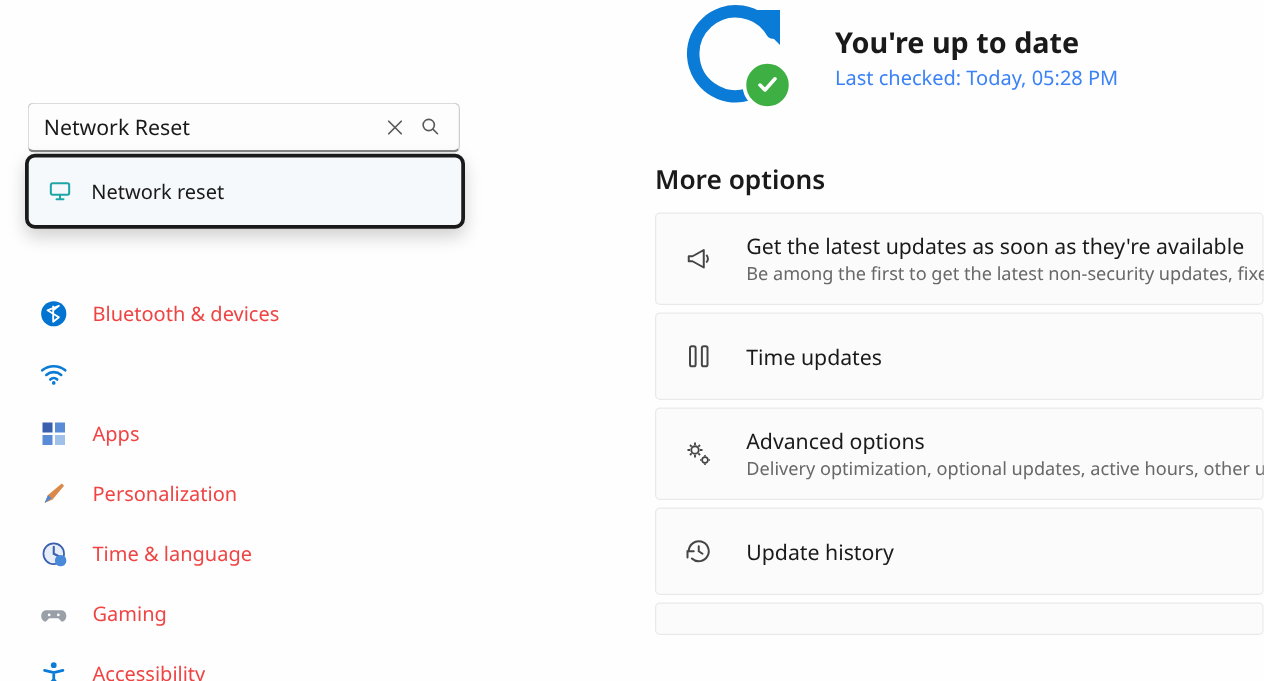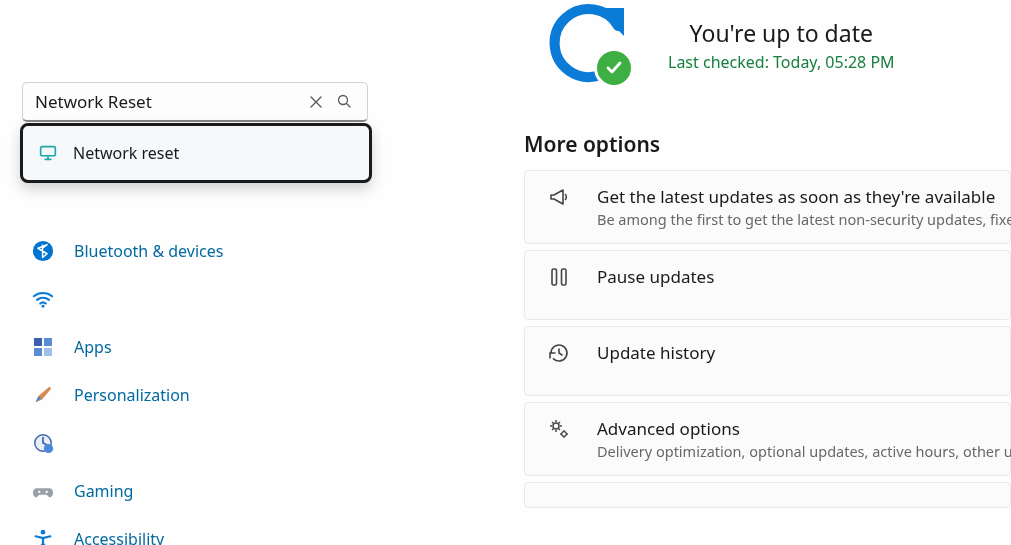--- a/index.html
+++ b/index.html
@@ -92,21 +92,21 @@
     height: 48px;
     gap: 20px;
     cursor: pointer;
     border-radius: 4px;
     padding-left: 8px;
   }
   .nav-icon {
     width: 22px; height: 22px;
     display: flex; align-items: center; justify-content: center;
   }
-  .nav-label { font-size: 16px; color: #0369a1; }
+  .nav-label { font-size: 16px; color: #ef4444; }
 
   
   .content {
     position: absolute;
     left: 524px;
     top: 0;
     right: 0;
     height: 545px;
   }
 
@@ -124,37 +124,37 @@
   .sync-svg { position: absolute; left: 0; top: 0; }
   .check-badge {
     position: absolute;
     right: 4px; bottom: 2px;
     width: 40px; height: 40px;
     border-radius: 50%;
     background: #3eb043;
     border: 3px solid #fff;
     display: flex; align-items: center; justify-content: center;
   }
-  .status-text h2 { font-size: 23px; font-weight: 400; margin-bottom: 2px; text-align: center; }
-  .status-text p  { font-size: 16px; color: #15803d; }
+  .status-text h2 { font-size: 23px; font-weight: 700; margin-bottom: 2px; }
+  .status-text p  { font-size: 16px; color: #3b82f6; }
 
   .section-title {
     font-size: 21px;
     font-weight: 600;
     margin-top: 40px;
     margin-bottom: 12px;
   }
 
   .card {
     background: #fbfbfb;
     border: 1px solid #e9e9e9;
     border-radius: 4px;
     min-height: 74px;
     display: flex;
-    align-items: flex-start;
+    align-items: center;
     padding: 14px 22px;
     gap: 26px;
     margin-bottom: 6px;
     cursor: pointer;
   }
   .card-single { min-height: 70px; }
   .card-icon {
     width: 24px; height: 24px;
     color: #454545;
     display: flex; align-items: center; justify-content: center;
@@ -249,20 +249,21 @@
 
 
     <div class="nav-item">
       <span class="nav-icon">
         <svg width="22" height="22" viewBox="0 0 24 24">
             <circle cx="12" cy="12" r="9" fill="#e8eef7" stroke="#3a5fae" stroke-width="1.5"></circle>
             <path d="M12 6 v6 l4 2" stroke="#3a5fae" stroke-width="1.8" fill="none" stroke-linecap="round"></path>
             <circle cx="18" cy="18" r="5" fill="#4a88d9"></circle>
           </svg>
       </span>
+      <span class="nav-label">Time &amp; language</span>
     </div>
 
     <div class="nav-item">
       <span class="nav-icon">
         <svg width="22" height="22" viewBox="0 0 24 24">
             <path d="M5 9 h14 a4 5 0 0 1 0 10 l-3-3 h-8 l-3 3 a4 5 0 0 1 0-10 z" fill="#9aa0a8"></path>
             <circle cx="8" cy="13" r="1.2" fill="#fff"></circle>
             <circle cx="16" cy="13" r="1.2" fill="#fff"></circle>
           </svg>
       </span>
@@ -318,34 +319,21 @@
   </div>
 
   <div class="card card-single">
     <span class="card-icon">
       <svg width="22" height="22" viewBox="0 0 22 22">
           <rect x="4" y="3" width="4.5" height="16" rx="1.5" stroke="#454545" stroke-width="1.6" fill="none"></rect>
           <rect x="13.5" y="3" width="4.5" height="16" rx="1.5" stroke="#454545" stroke-width="1.6" fill="none"></rect>
         </svg>
     </span>
     <div class="card-body">
-      <div class="card-title">Pause updates</div>
-    </div>
-  </div>
-
-  <div class="card card-single">
-    <span class="card-icon">
-      <svg width="24" height="24" viewBox="0 0 24 24">
-          <path d="M4 12 a8 8 0 1 1 2.5 5.8" stroke="#454545" stroke-width="1.6" fill="none" stroke-linecap="round"></path>
-          <path d="M4 17 l0-5 5 0" stroke="#454545" stroke-width="1.6" fill="none" stroke-linecap="round" transform="translate(-1 0)"></path>
-          <path d="M12 8 v4 l3 2" stroke="#454545" stroke-width="1.6" fill="none" stroke-linecap="round"></path>
-        </svg>
-    </span>
-    <div class="card-body">
-      <div class="card-title">Update history</div>
+      <div class="card-title">Time updates</div>
     </div>
   </div>
 
   <div class="card">
     <span class="card-icon">
       <svg width="24" height="24" viewBox="0 0 24 24">
         <circle cx="9" cy="9" r="3" stroke="#454545" stroke-width="1.5" fill="none"></circle>
         <g stroke="#454545" stroke-width="1.5">
             <line x1="9" y1="3" x2="9" y2="5"></line>
             <line x1="9" y1="13" x2="9" y2="15"></line>
@@ -364,15 +352,28 @@
             <line x1="19.8" y1="17" x2="21" y2="17"></line>
           </g>
       </svg>
     </span>
     <div class="card-body">
       <div class="card-title">Advanced options</div>
       <div class="card-sub">Delivery optimization, optional updates, active hours, other u</div>
     </div>
   </div>
 
+  <div class="card card-single">
+    <span class="card-icon">
+      <svg width="24" height="24" viewBox="0 0 24 24">
+          <path d="M4 12 a8 8 0 1 1 2.5 5.8" stroke="#454545" stroke-width="1.6" fill="none" stroke-linecap="round"></path>
+          <path d="M4 17 l0-5 5 0" stroke="#454545" stroke-width="1.6" fill="none" stroke-linecap="round" transform="translate(-1 0)"></path>
+          <path d="M12 8 v4 l3 2" stroke="#454545" stroke-width="1.6" fill="none" stroke-linecap="round"></path>
+        </svg>
+    </span>
+    <div class="card-body">
+      <div class="card-title">Update history</div>
+    </div>
+  </div>
+
   <div class="card-stub"></div>
 
 </div>
 
 </body></html>

